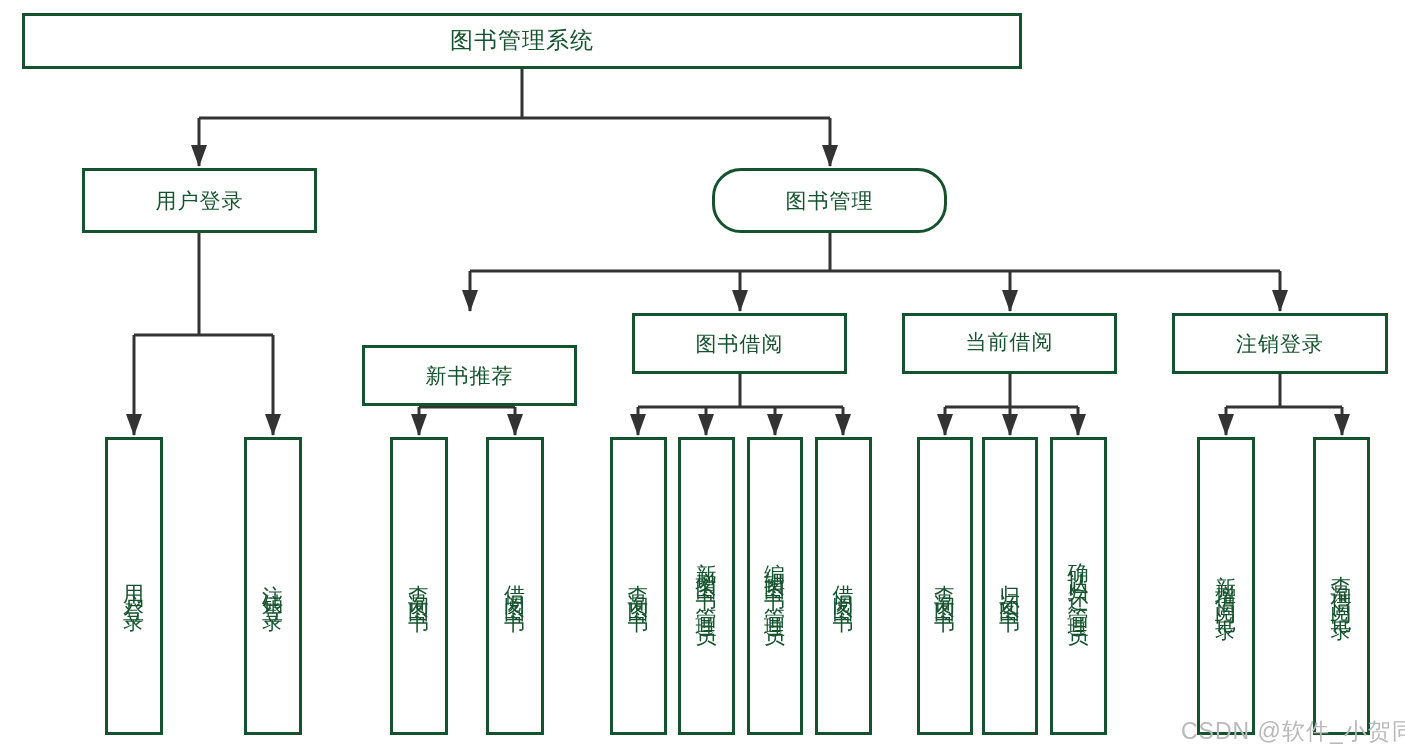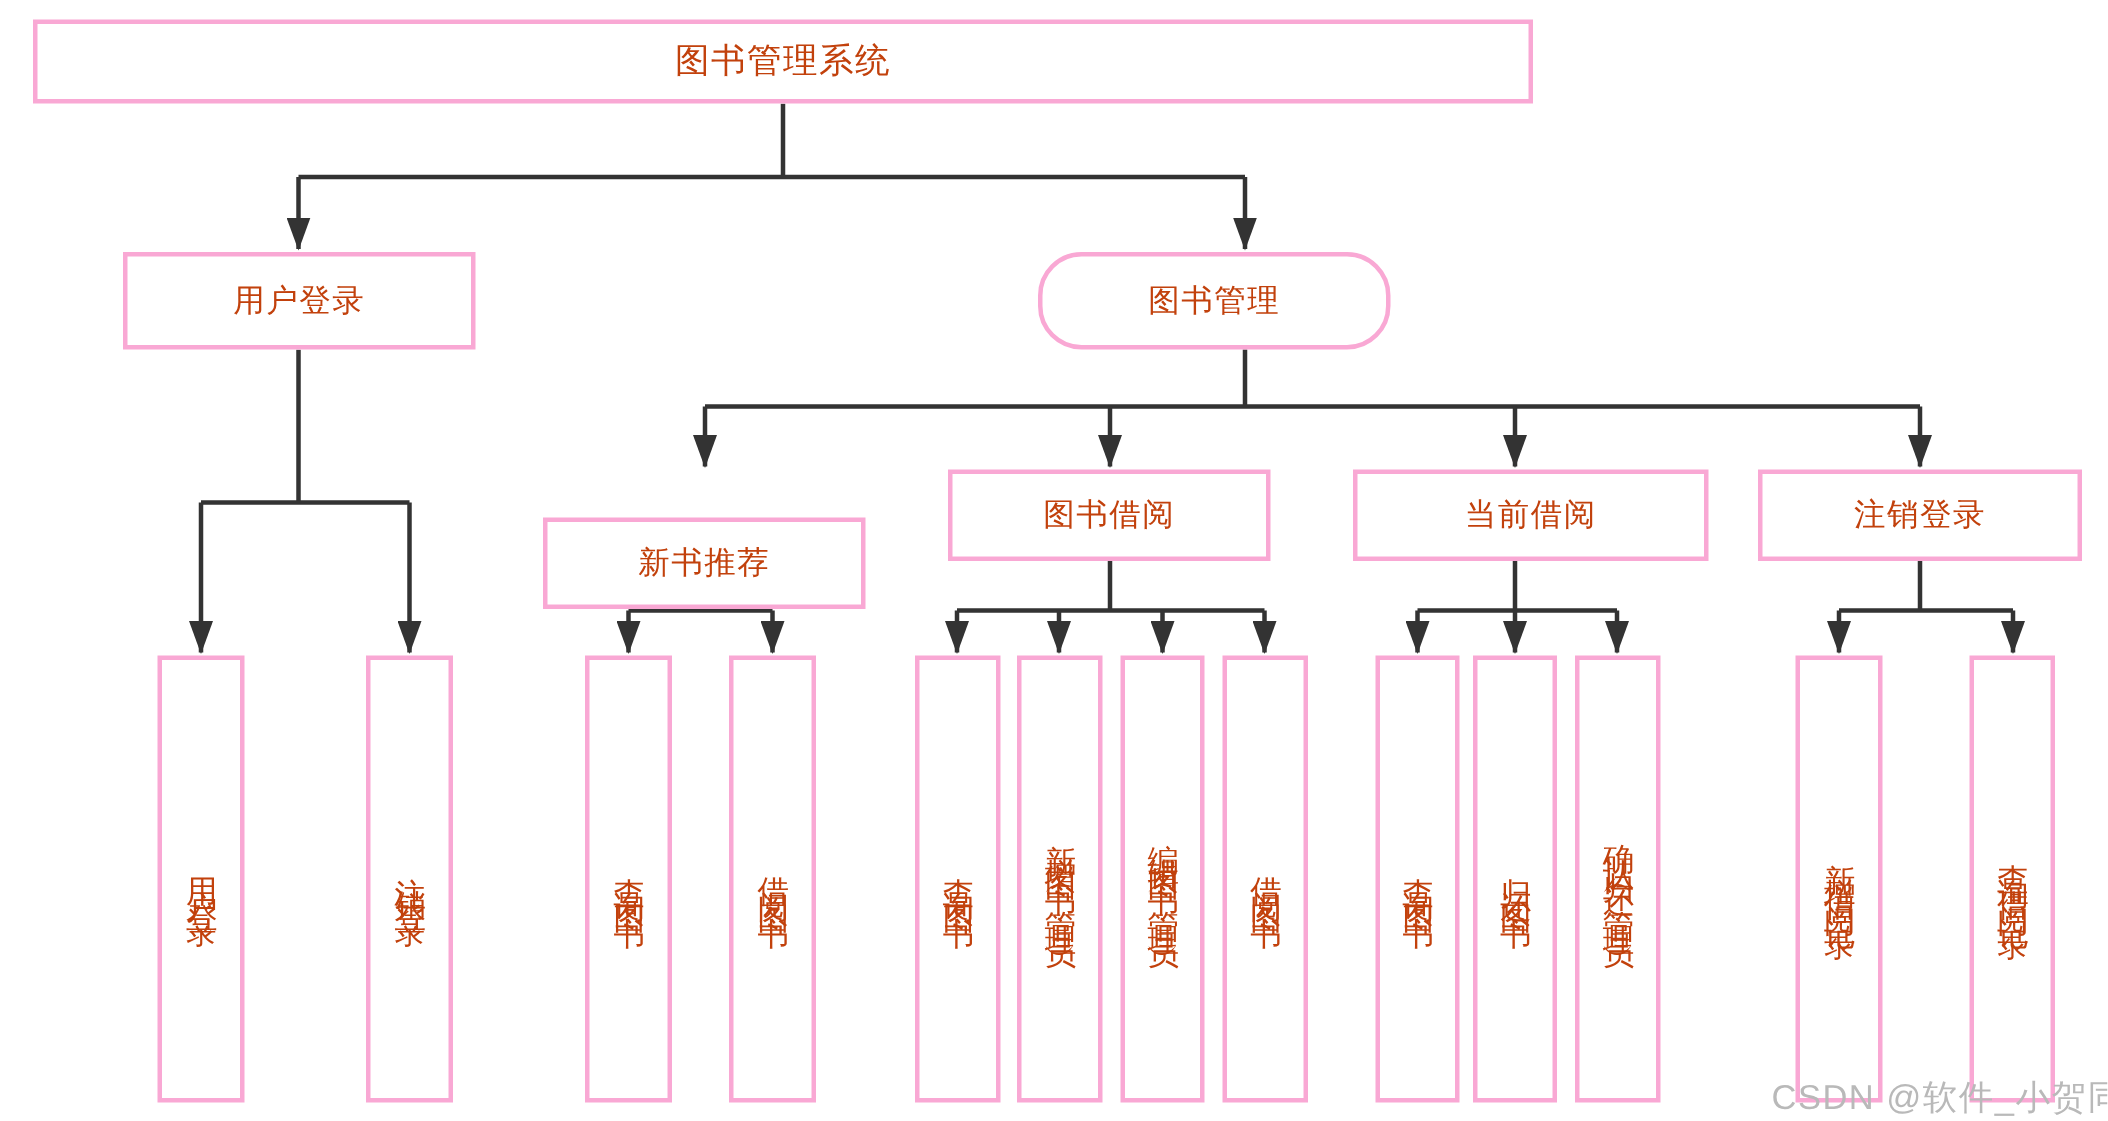--- a/index.html
+++ b/index.html
@@ -17,23 +17,23 @@
   }
   .wires {
     position: absolute;
     left: 0; top: 0;
     width: 1405px;
     height: 747px;
   }
   .box {
     position: absolute;
     box-sizing: border-box;
-    border: 3px solid #f9a8d4;
+    border: 3px solid #14532d;
     background: #ffffff;
-    color: #c2410c;
+    color: #14532d;
     display: flex;
     align-items: center;
     justify-content: center;
     font-size: 21px;
     letter-spacing: 1px;
     text-align: center;
     line-height: 1.2;
   }
   .root-box { font-size: 23px; }
   .vbox {
@@ -96,25 +96,25 @@
     <path d="M1078,407 V435" stroke="#333333" stroke-width="3" fill="none" marker-end="url(#arr)"></path>
 
     <path d="M1280,374 V407 M1226,407 H1342" stroke="#333333" stroke-width="3" fill="none"></path>
     <path d="M1226,407 V435" stroke="#333333" stroke-width="3" fill="none" marker-end="url(#arr)"></path>
     <path d="M1342,407 V435" stroke="#333333" stroke-width="3" fill="none" marker-end="url(#arr)"></path>
   </svg>
 
   <div class="box root-box" style="left:22px; top:13px; width:1000px; height:56px;">图书管理系统</div>
 
   <div class="box" style="left:82px; top:168px; width:235px; height:65px;">用户登录</div>
-  <div class="box" style="left:692px; top:168px; width:235px; height:65px;border-radius:29px;">图书管理</div>
+  <div class="box" style="left:712px; top:168px; width:235px; height:65px;border-radius:29px;">图书管理</div>
 
   <div class="box" style="left:362px; top:313px; width:215px; height:61px;margin-top:32px;">新书推荐</div>
   <div class="box" style="left:632px; top:313px; width:215px; height:61px;">图书借阅</div>
-  <div class="box" style="left:902px; top:313px; width:237px; height:61px;">当前借阅</div>
+  <div class="box" style="left:902px; top:313px; width:215px; height:61px;font-family:Liberation Mono, monospace;">当前借阅</div>
   <div class="box" style="left:1172px; top:313px; width:216px; height:61px;">注销登录</div>
 
   <div class="box vbox" style="left:105px; top:437px; width:58px; height:298px;">用户登录</div>
   <div class="box vbox" style="left:244px; top:437px; width:58px; height:298px;">注销登录</div>
 
   <div class="box vbox" style="left:390px; top:437px; width:58px; height:298px;">查询图书</div>
   <div class="box vbox" style="left:486px; top:437px; width:58px; height:298px;">借阅图书</div>
 
   <div class="box vbox" style="left:610px; top:437px; width:57px; height:298px;">查询图书</div>
   <div class="box vbox" style="left:678px; top:437px; width:57px; height:298px;">新增图书（管理员）</div>

